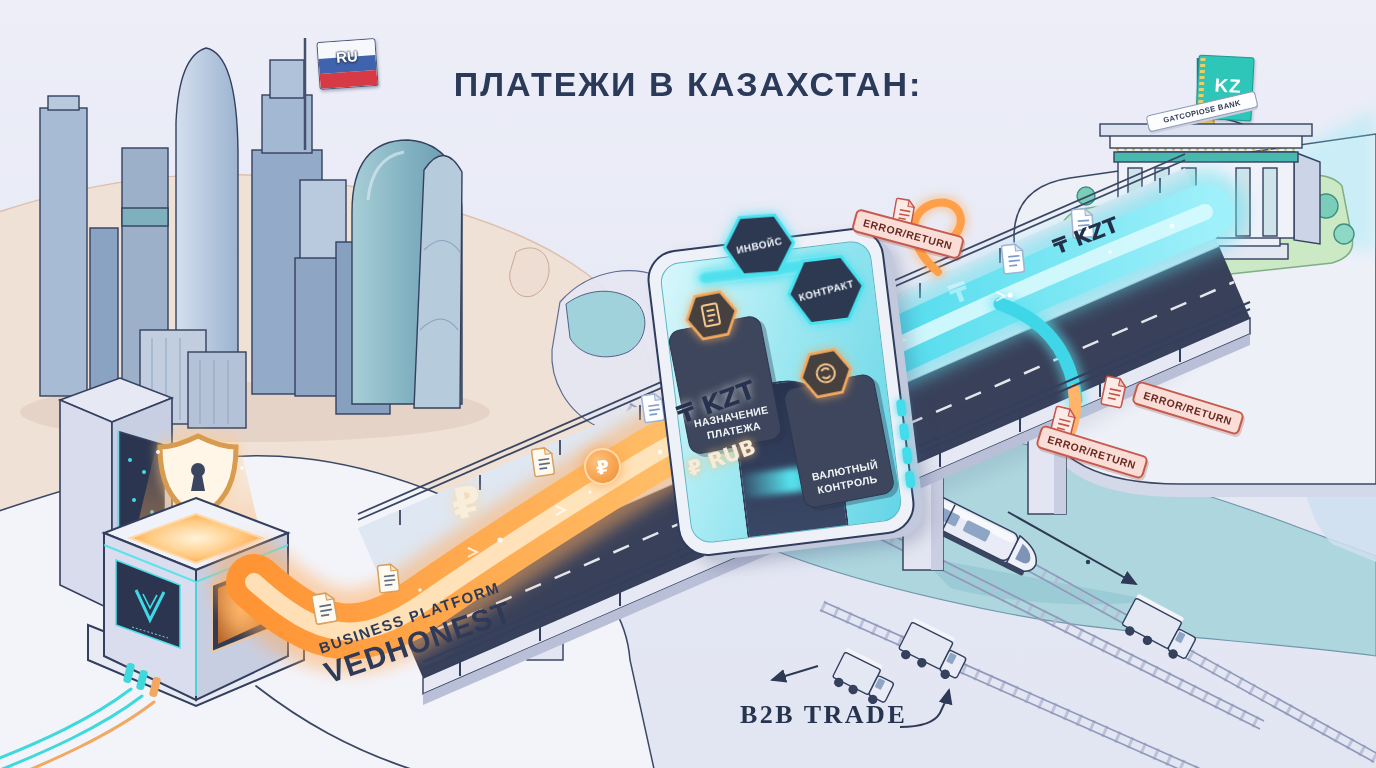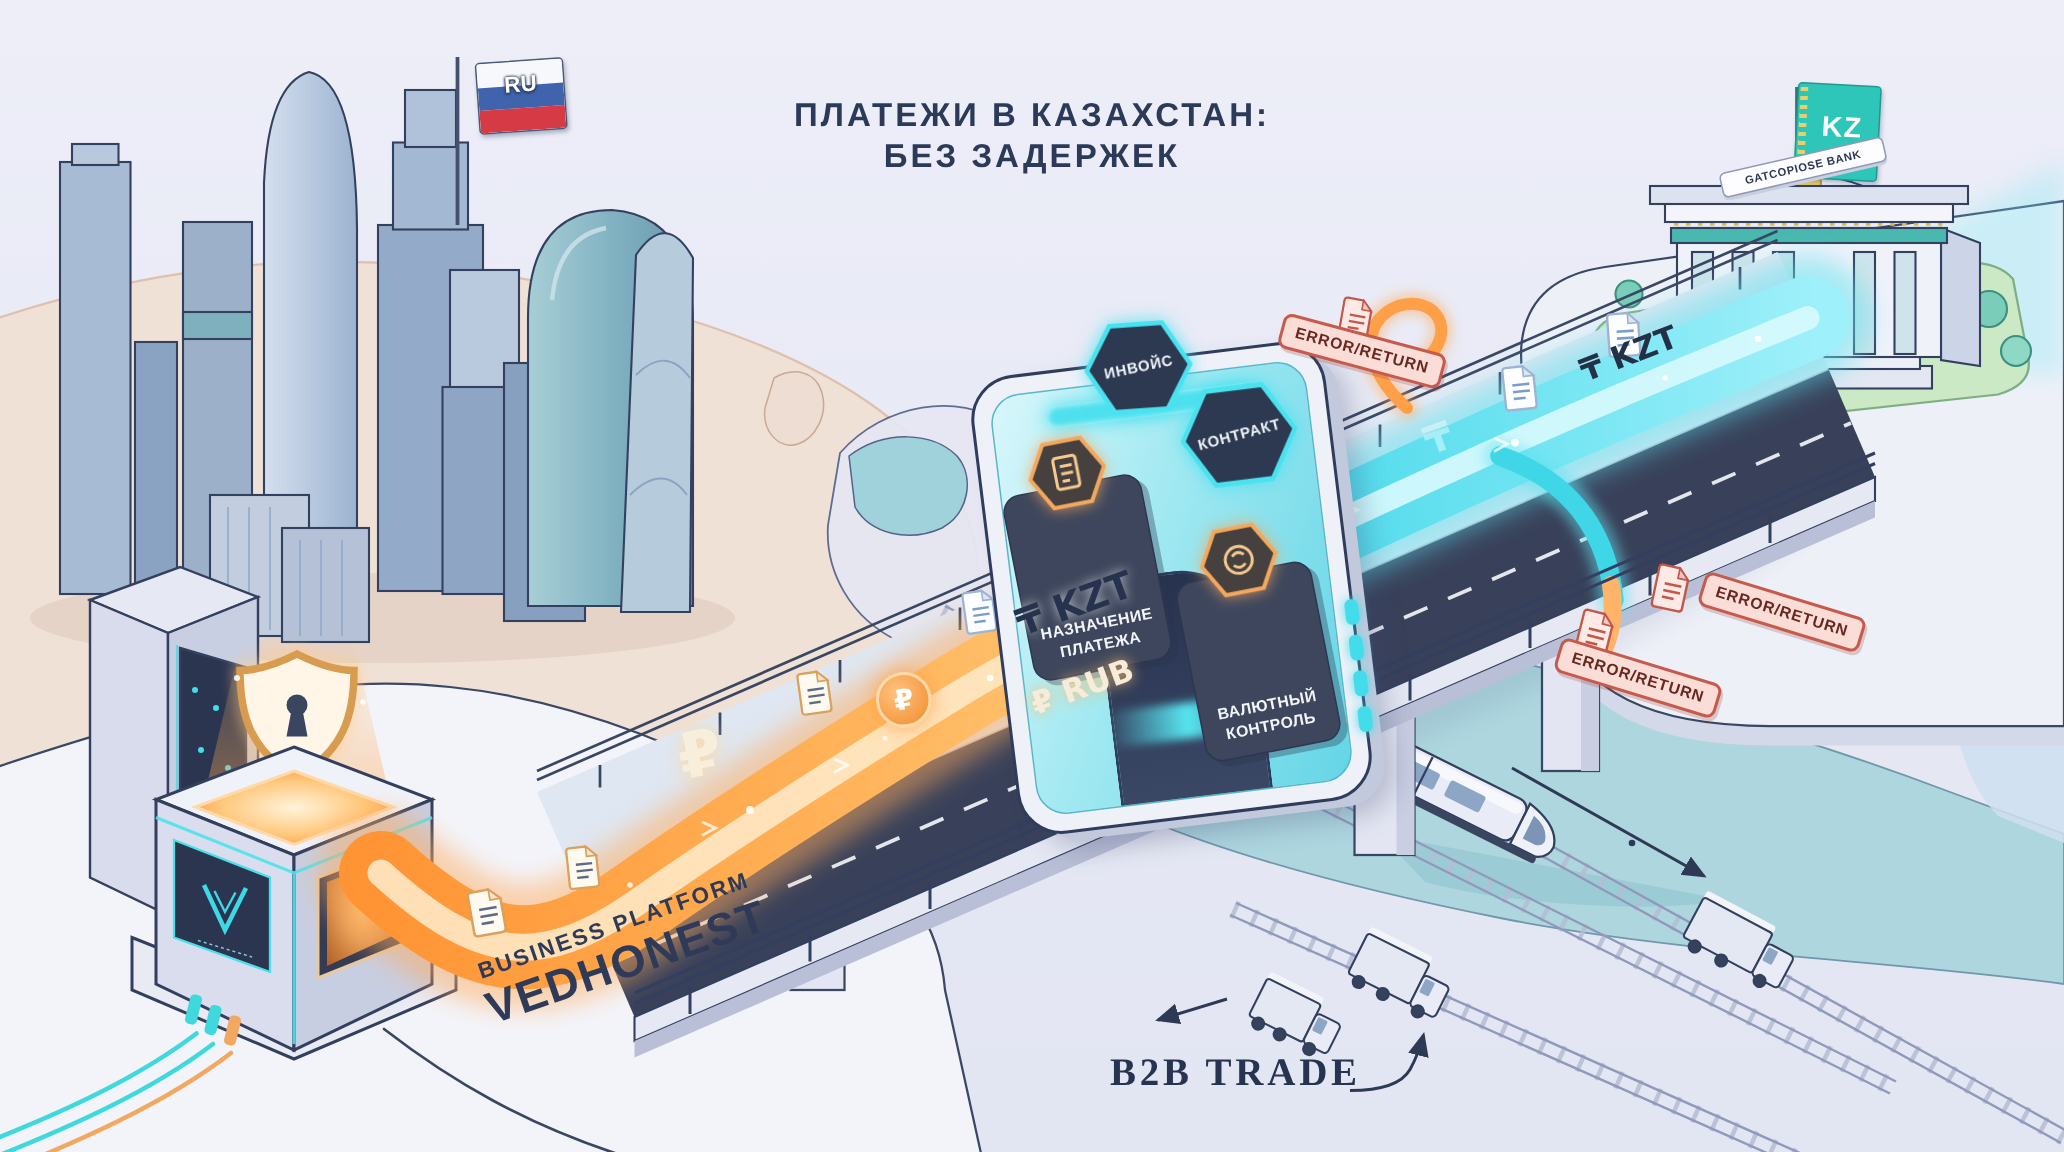--- a/index.html
+++ b/index.html
@@ -2,21 +2,21 @@
 <html><head>
 <meta charset="utf-8">
 <style>
   html,body{margin:0;padding:0;background:#dfe2ef;font-family:"Liberation Sans",sans-serif;}
   #stage{position:relative;width:1376px;height:768px;overflow:hidden;
          background:linear-gradient(180deg,#edeef8 0%,#e7e9f5 45%,#e2e6f2 100%);}
   #scene{position:absolute;left:0;top:0;}
   .ov{position:absolute;}
   
   .title{left:0;right:0;top:64px;text-align:center;color:#2b3a59;font-weight:800;
-         font-size:22px;letter-spacing:2px;line-height:1.22;}
+         font-size:34px;letter-spacing:2px;line-height:1.22;}
   
   .ru-flag{left:318px;top:40px;width:57px;height:46px;border-radius:3px;overflow:hidden;
            transform:rotate(-4deg);box-shadow:1px 2px 3px rgba(50,60,90,.35);border:1px solid #4b5878;}
   .ru-flag .s1{height:34%;background:#f6f8fc;}
   .ru-flag .s2{height:33%;background:#3f63ac;}
   .ru-flag .s3{height:33%;background:#d63a44;}
   .ru-flag .txt{position:absolute;left:0;right:0;top:7px;text-align:center;color:#fff;
       font-weight:800;font-size:15px;text-shadow:0 0 2px #2b3a59,0 0 2px #2b3a59,0 1px 2px #2b3a59;}
   .kz-flag{left:1197px;top:56px;width:54px;height:62px;background:#2ec6b8;border-radius:3px;
            transform:rotate(3deg);box-shadow:1px 2px 3px rgba(50,60,90,.3);border:1px solid #1e9a90;}
@@ -466,21 +466,20 @@
   <g fill="none" stroke="#2e3a55" stroke-width="2">
     <line x1="1008" y1="512" x2="1136" y2="584" marker-end="url(#ah)"></line>
     <circle cx="1088" cy="562" r="2.2" fill="#2e3a55" stroke="none"></circle>
     <path d="M900,727 Q932,727 940,713 Q946,702 949,690" marker-end="url(#ah)"></path>
     <line x1="818" y1="666" x2="772" y2="680" marker-end="url(#ah)"></line>
   </g>
 </svg>
 
 <div class="ov title">
   <div>ПЛАТЕЖИ В КАЗАХСТАН:</div>
-  <div>БЕЗ ЗАДЕРЖЕК</div>
 </div>
 
 <div class="ov ru-flag">
   <div class="s1"></div>
   <div class="s2"></div>
   <div class="s3"></div>
   <div class="txt">RU</div>
 </div>
 
 <div class="ov kz-flag">

